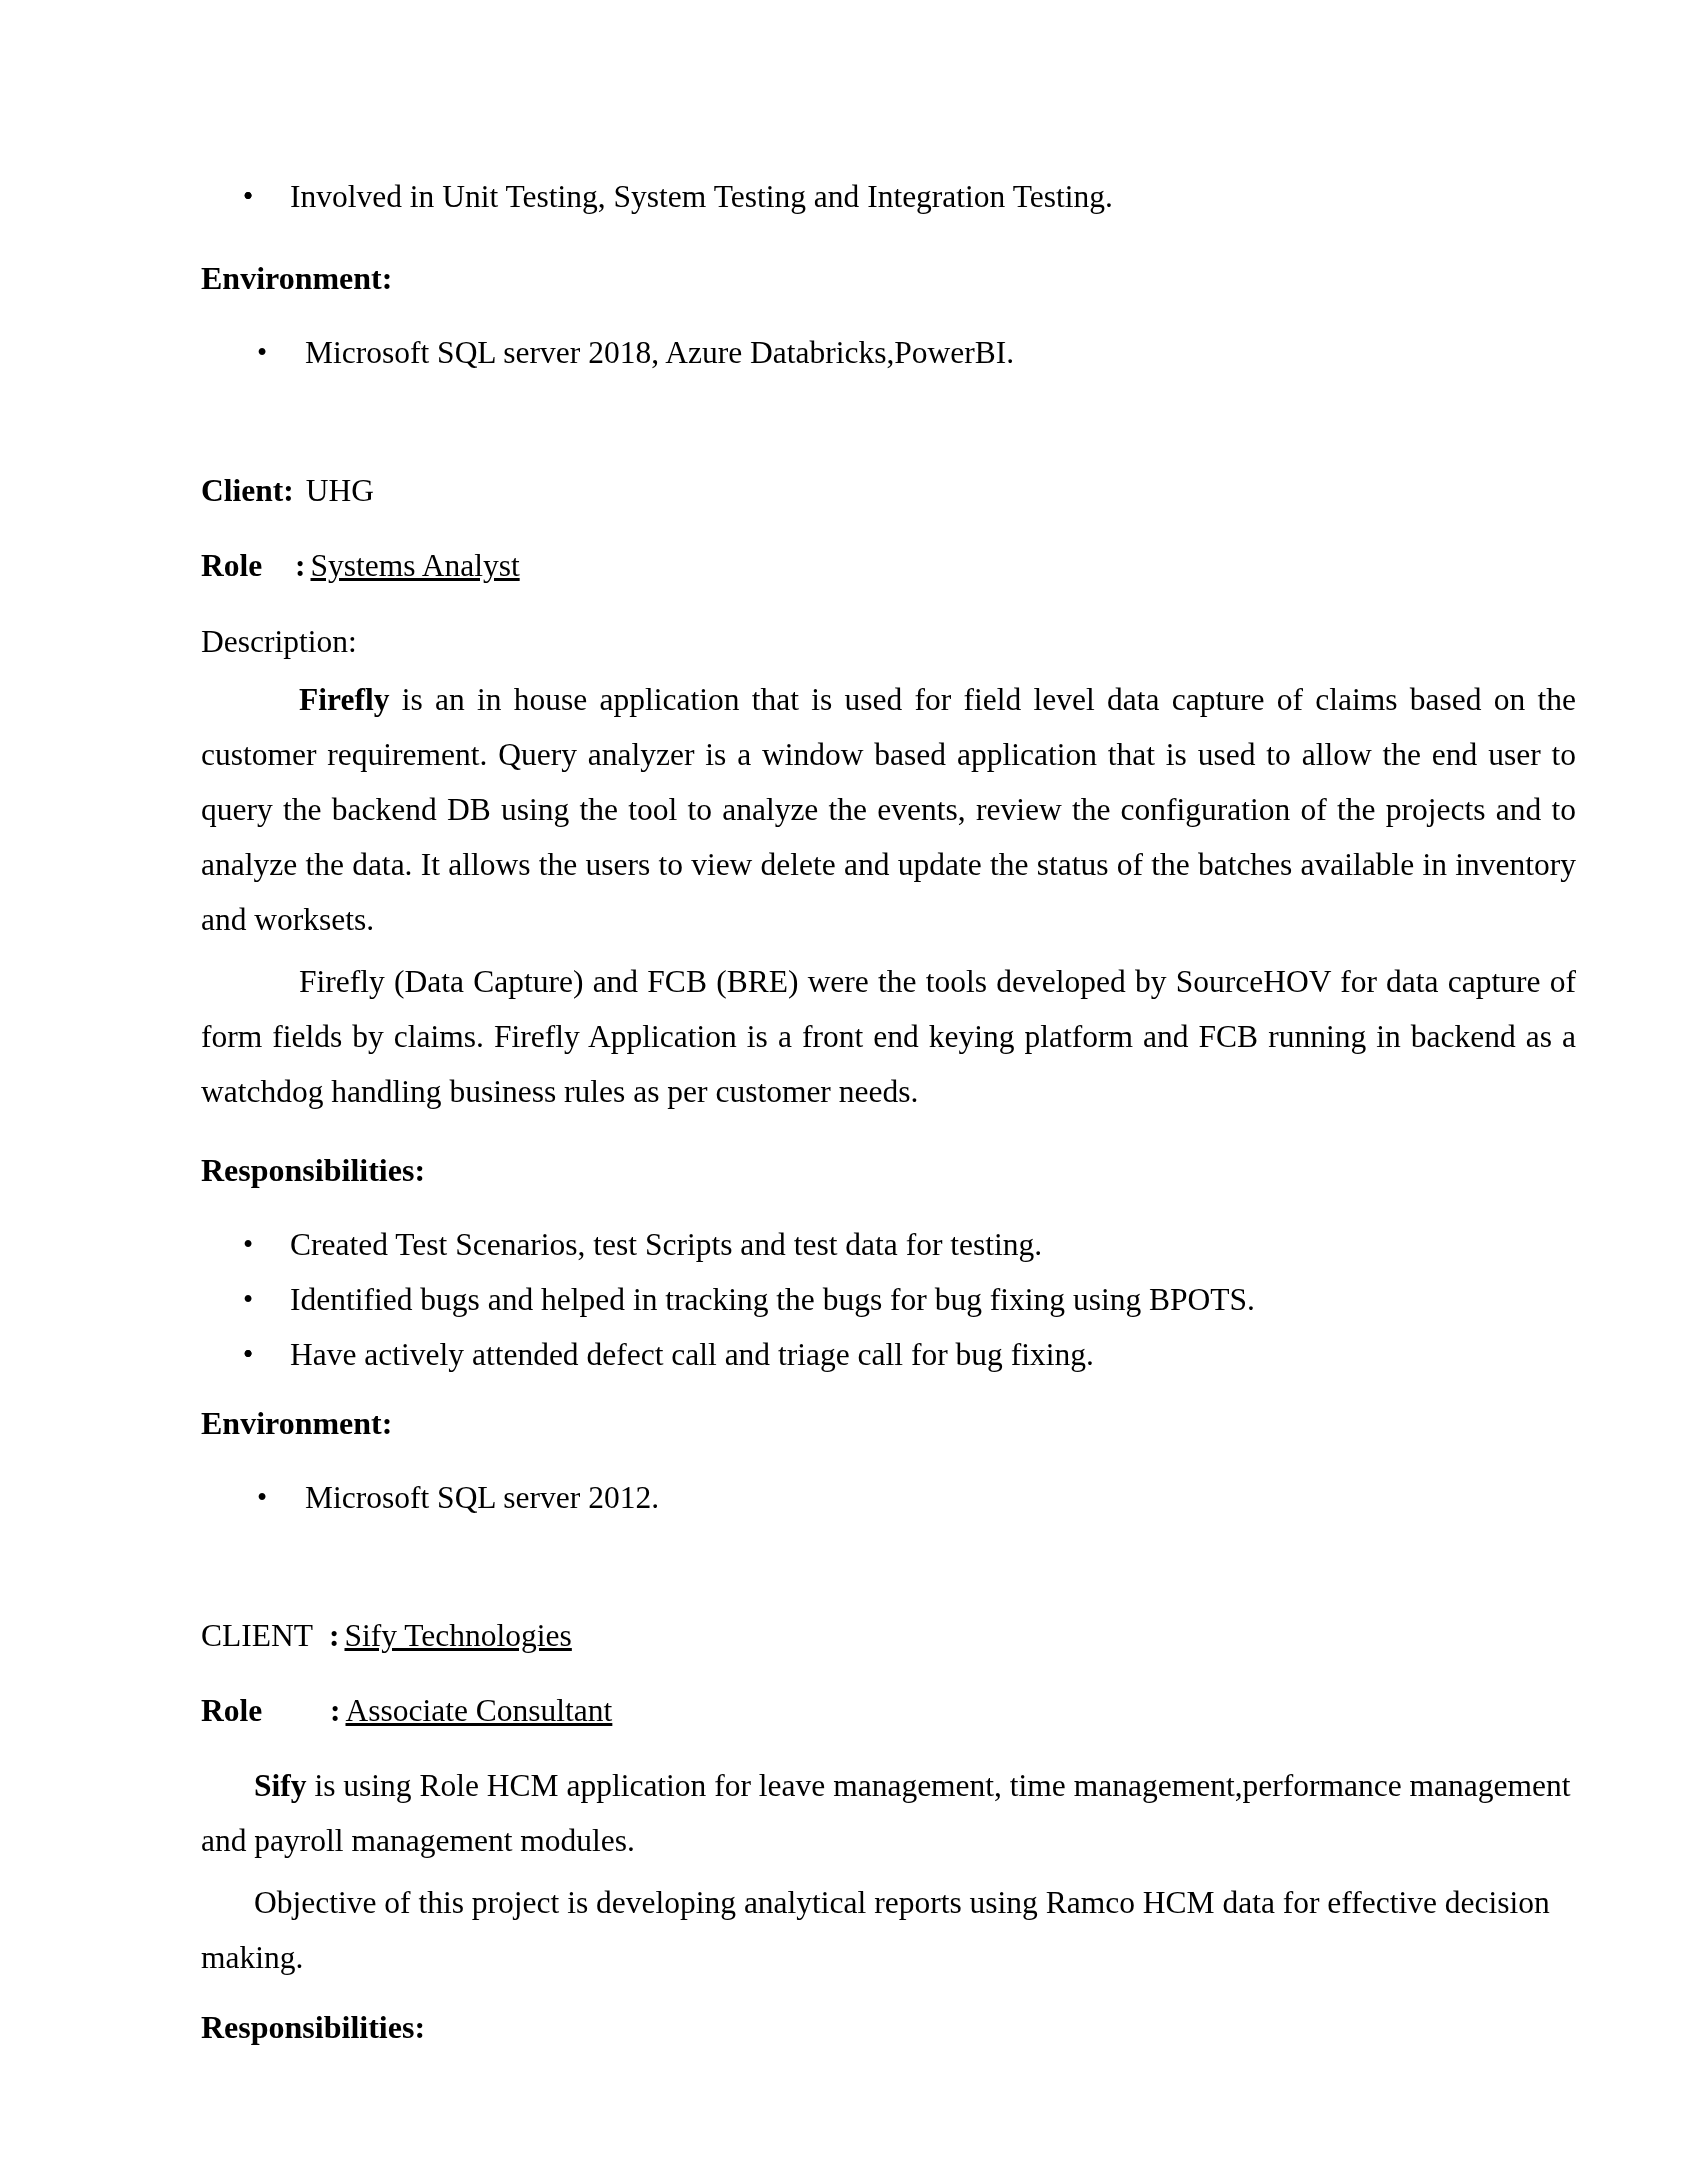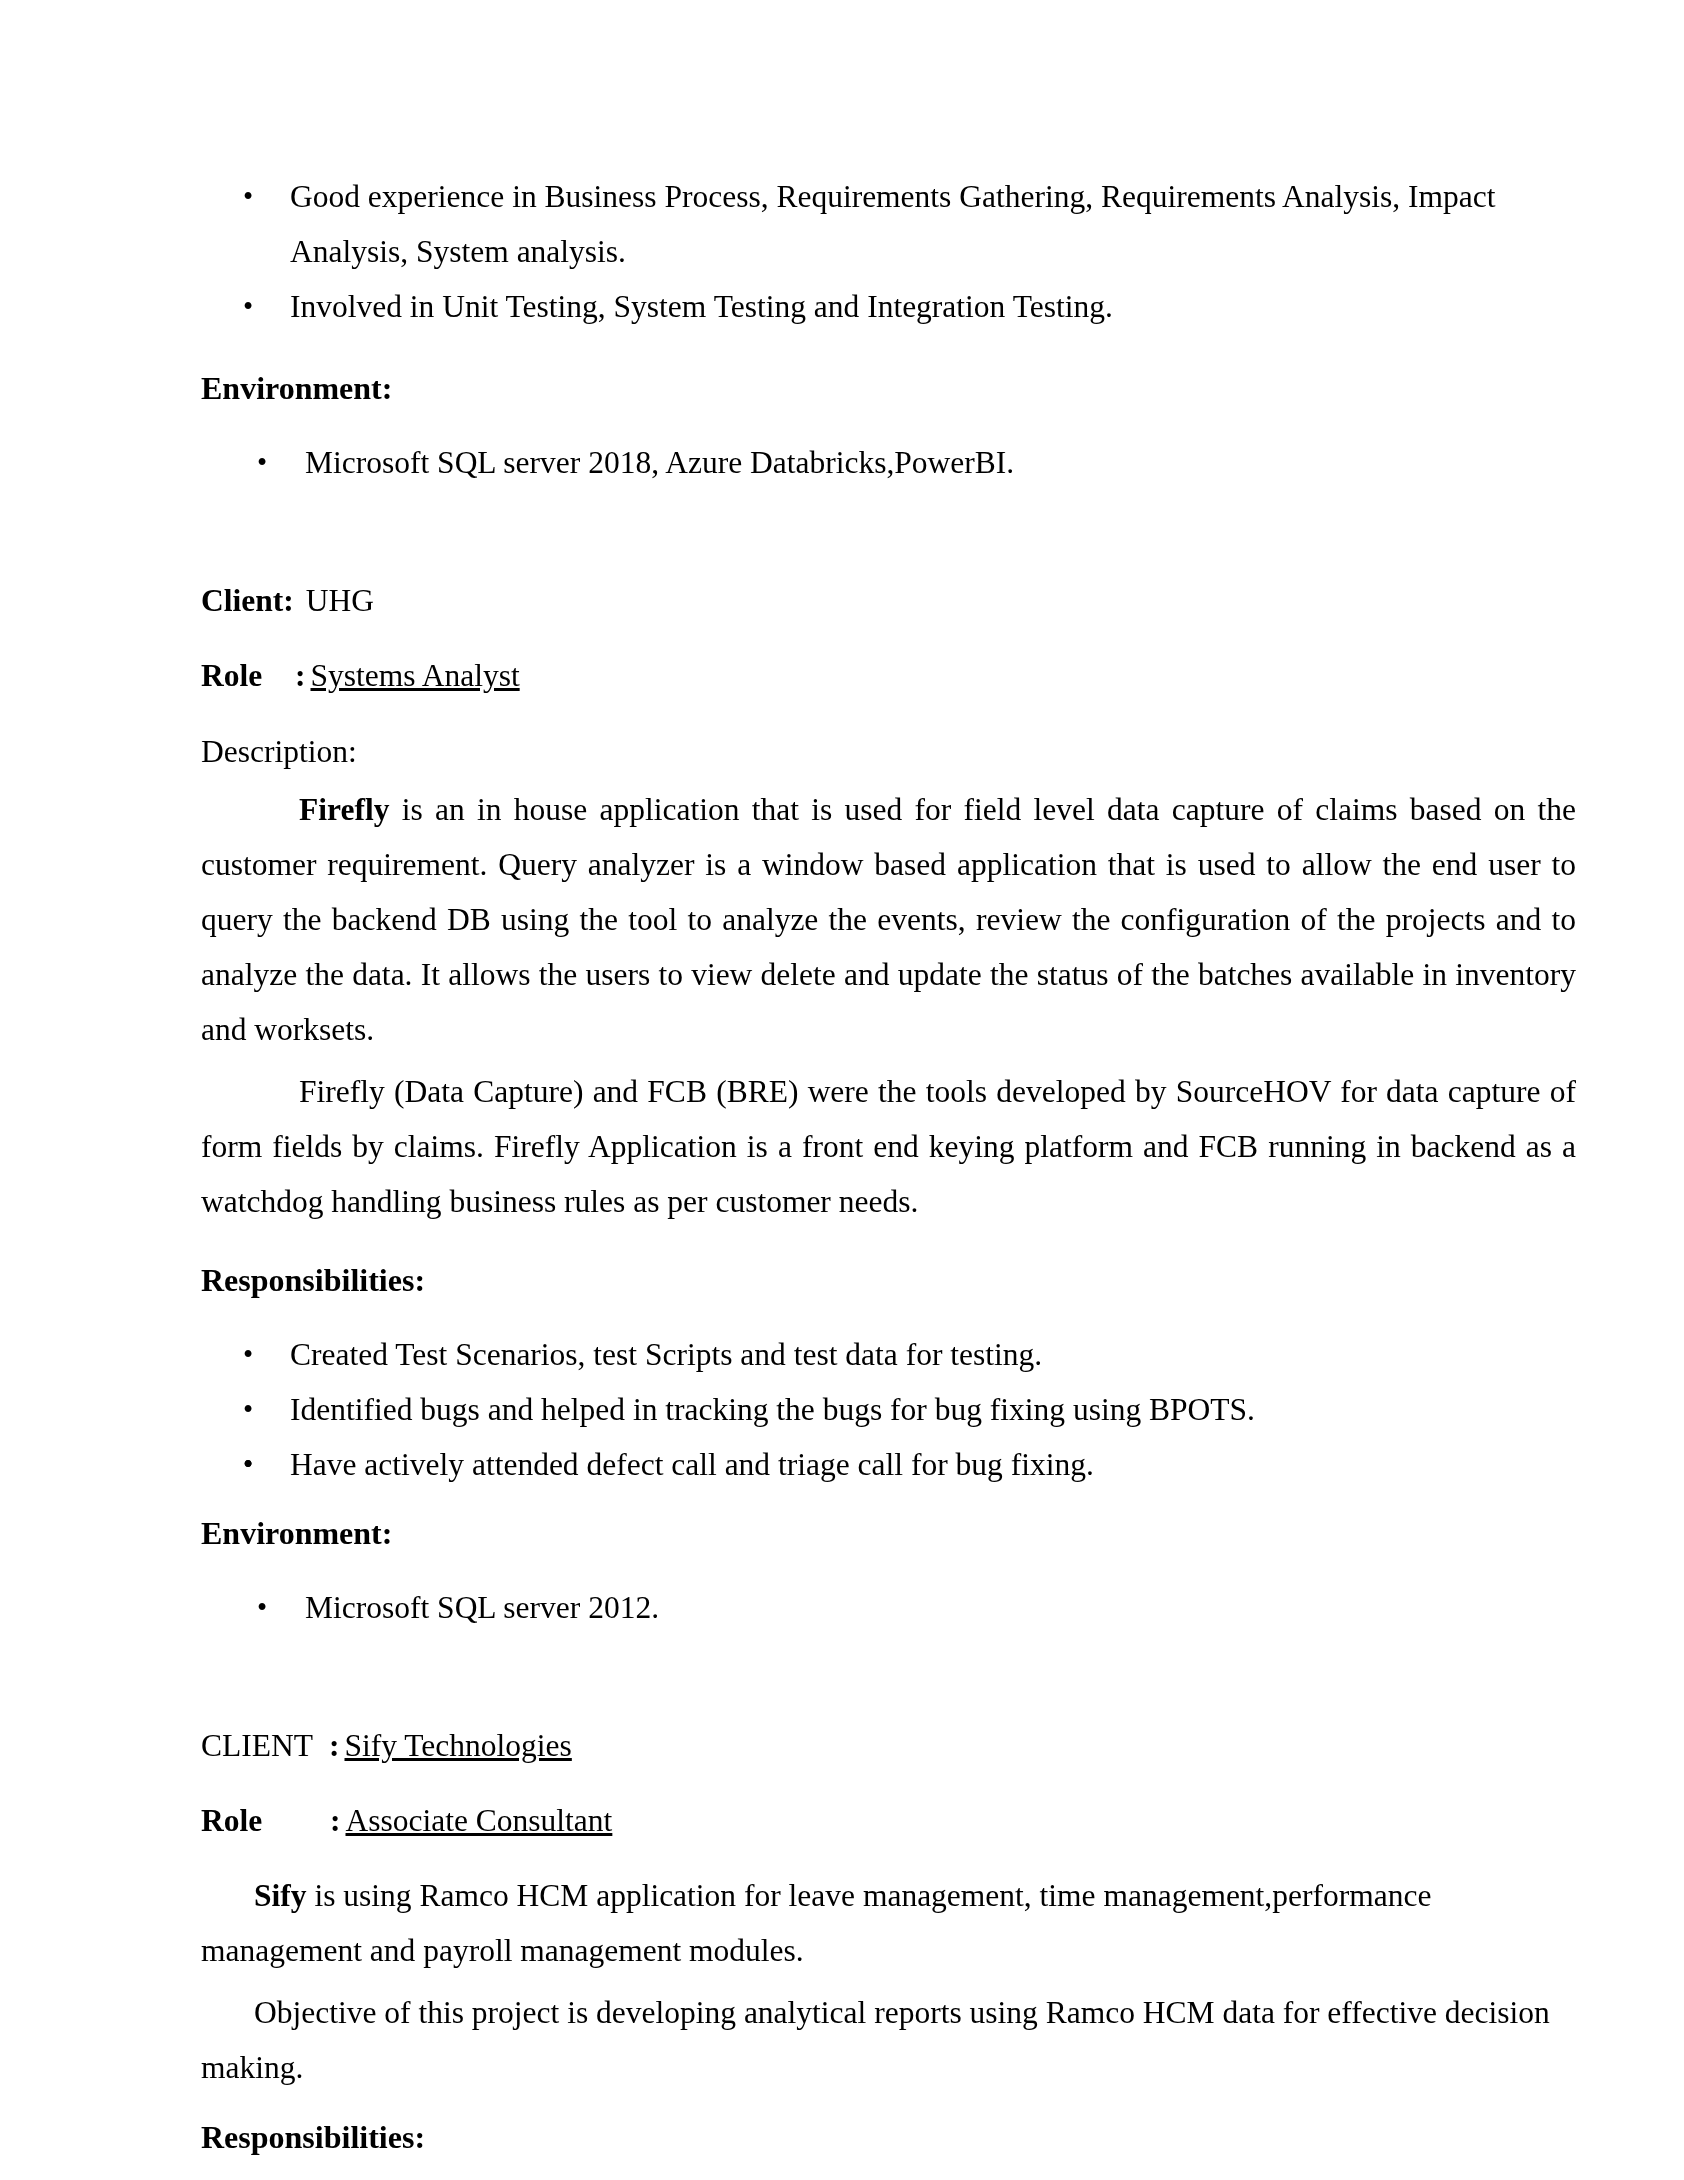--- a/index.html
+++ b/index.html
@@ -68,21 +68,20 @@
   .lead-b { font-weight: bold; }
 </style>
 </head>
 <body>
 
 <div class="page">
 
   <ul class="bullets lvl1">
     <li>
       <span class="marker">•</span>
-      <span>Good experience in Business Process, Requirements Gathering, Requirements Analysis, Impact Analysis, System analysis.</span>
     </li>
     <li>
       <span class="marker">•</span>
       <span>Involved in Unit Testing, System Testing and Integration Testing.</span>
     </li>
   </ul>
 
   <h3 class="heading env-heading1">Environment:</h3>
 
   <ul class="bullets lvl2 after-heading">
@@ -143,21 +142,21 @@
 
   <p class="client-line">
     <span class="client-label-sify">CLIENT</span><span class="colon-b">:</span><span class="after-colon">Sify Technologies</span>
   </p>
 
   <p class="line">
     <span class="role-label-sify">Role</span><span class="colon-b">:</span><span class="after-colon">Associate Consultant</span>
   </p>
 
   <p class="body-para sify-para indent-sm">
-    <span class="lead-b">Sify</span><span> is using Ramco HCM application for leave management, time management,performance management and payroll management modules.</span>
+    <span class="lead-b">Sify</span><span> is using Role HCM application for leave management, time management,performance management and payroll management modules.</span>
   </p>
 
   <p class="body-para indent-sm">
     <span>Objective of this project is developing analytical reports using Ramco HCM data for effective decision making.</span>
   </p>
 
   <h3 class="heading resp-heading2">Responsibilities:</h3>
 
 </div>
 

